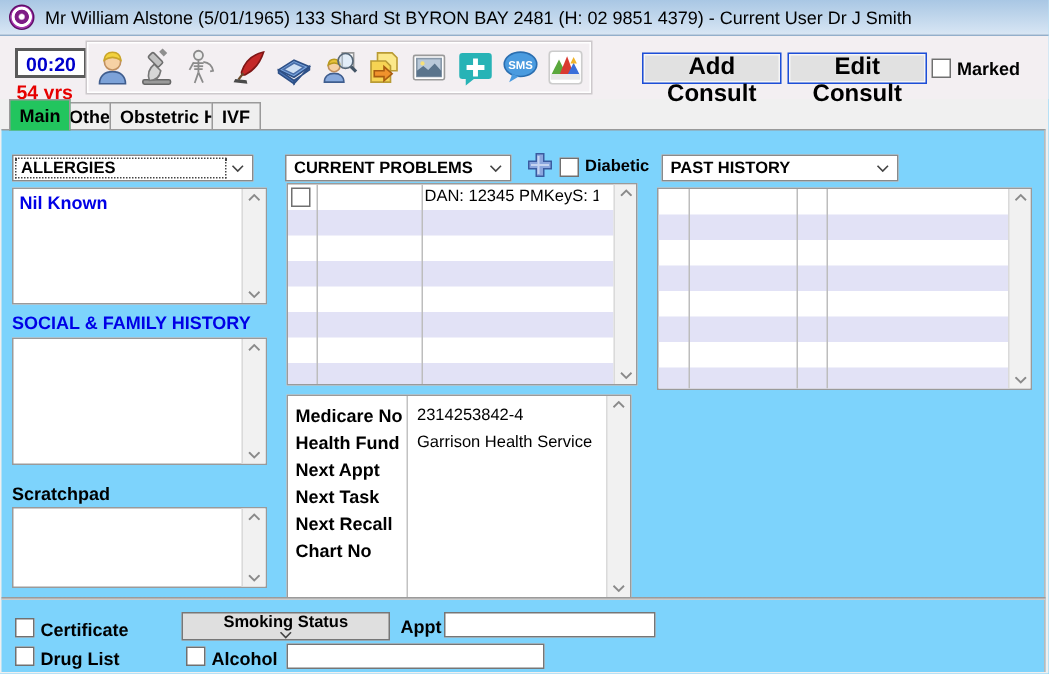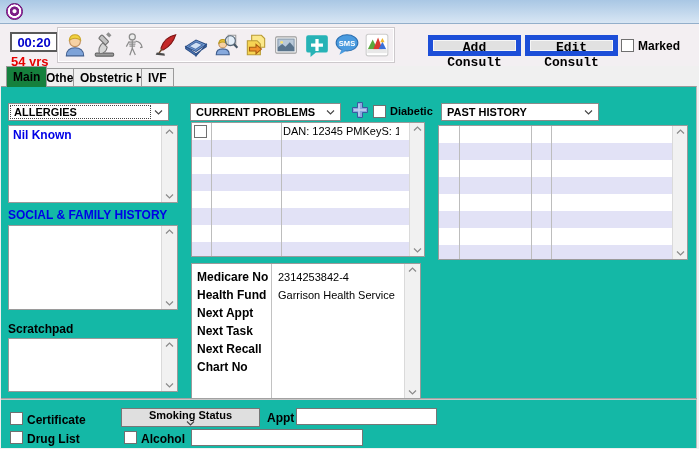--- a/index.html
+++ b/index.html
@@ -40,48 +40,48 @@
     color:#e60000; font-weight:bold; font-size:13px;
   }
   .icon-group {
     position:absolute; left:57px; top:3px; width:338px; height:36px;
     border:1px solid #cdc9cc; box-shadow:inset 0 0 0 1px #ffffff;
     display:flex; align-items:center; gap:2px; padding:0 3px;
   }
   .tbtn { width:29px; height:30px; display:flex; align-items:center; justify-content:center; }
   .win-btn {
     position:absolute; top:11px; height:21px;
-    background:#e1e1e1; border:5px solid #1d4ed8;
-    font-family:Liberation Mono, monospace; font-size:13px; font-weight:bold;
+    background:#e1e1e1; border:1px solid #1d4ed8;
+    font-family:Liberation Sans, sans-serif; font-size:16px; font-weight:bold;
     box-shadow:inset 0 0 0 1px #f6f6f6;
   }
   .btn-add  { left:428px; width:93px; }
   .btn-edit { left:525px; width:93px; }
   .cb {
     width:13px; height:13px; background:#fff; border:1px solid #707070;
     display:inline-block; position:absolute;
   }
   .marked-cb { left:621px; top:15px; }
   .marked-label { position:absolute; left:638px; top:15px; font-weight:bold; font-size:12px; }
   
   .tabstrip { position:absolute; left:0; top:66px; width:699px; height:20px; }
   .tab {
     position:absolute; font-weight:bold; font-size:12px;
     background:#efefef; border:1px solid #9a9a9a; border-bottom:none;
     padding:2px 6px 0 6px; height:18px; top:2px;
   }
-  .tab.active { background:#15803d; top:0; height:21px; z-index:5; padding-top:3px; }
+  .tab.active { background:#22c55e; top:0; height:21px; z-index:5; padding-top:3px; }
   .tab-main  { left:6px; }
   .tab-other { left:39px; }
   .tab-obst  { left:73px; }
   .tab-ivf   { left:141px; }
   
   .page {
     position:absolute; left:1px; top:86px; width:696px; height:362px;
-    background:#14b8a6; border-top:1px solid #9a9a9a; border-right:1px solid #b9b9b9;
+    background:#7dd3fc; border-top:1px solid #9a9a9a; border-right:1px solid #b9b9b9;
   }
   
   .combo {
     position:absolute; height:18px; background:#fff; border:1px solid #8a8a8a;
     display:flex; align-items:center; justify-content:space-between;
     font-weight:bold; font-size:11px; padding:0 5px;
   }
   .combo.focused::after {
     content:""; position:absolute; left:1px; top:1px; right:17px; bottom:1px;
     border:1px dotted #444; pointer-events:none;
@@ -110,20 +110,21 @@
                 background:linear-gradient(#8f8f8f,#d9d9d9); }
   .field { position:absolute; background:#fff; border:1px solid #767676; font-family:inherit; font-size:11px; padding:0 3px; }
   .bold-label { font-weight:bold; font-size:12px; position:absolute; white-space:nowrap; }
   .plus-btn { position:absolute; }
 </style>
 </head>
 <body>
 
 <div class="titlebar">
   <span class="app-icon"></span>
+  <span class="title-text">Mr William Alstone (5/01/1965) 133 Shard St BYRON BAY 2481 (H: 02 9851 4379) - Current User Dr J Smith</span>
 </div>
 
 <div class="toolbar">
   <div class="timer">00:20</div>
   <div class="age">54 yrs</div>
 
   <div class="icon-group">
     <div class="tbtn">
       <svg viewBox="0 0 24 24" width="26" height="26">
         <path d="M4 22c0-5 3.5-7.5 8-7.5s8 2.5 8 7.5z" fill="#7da2d8" stroke="#3f5d8e"></path>

